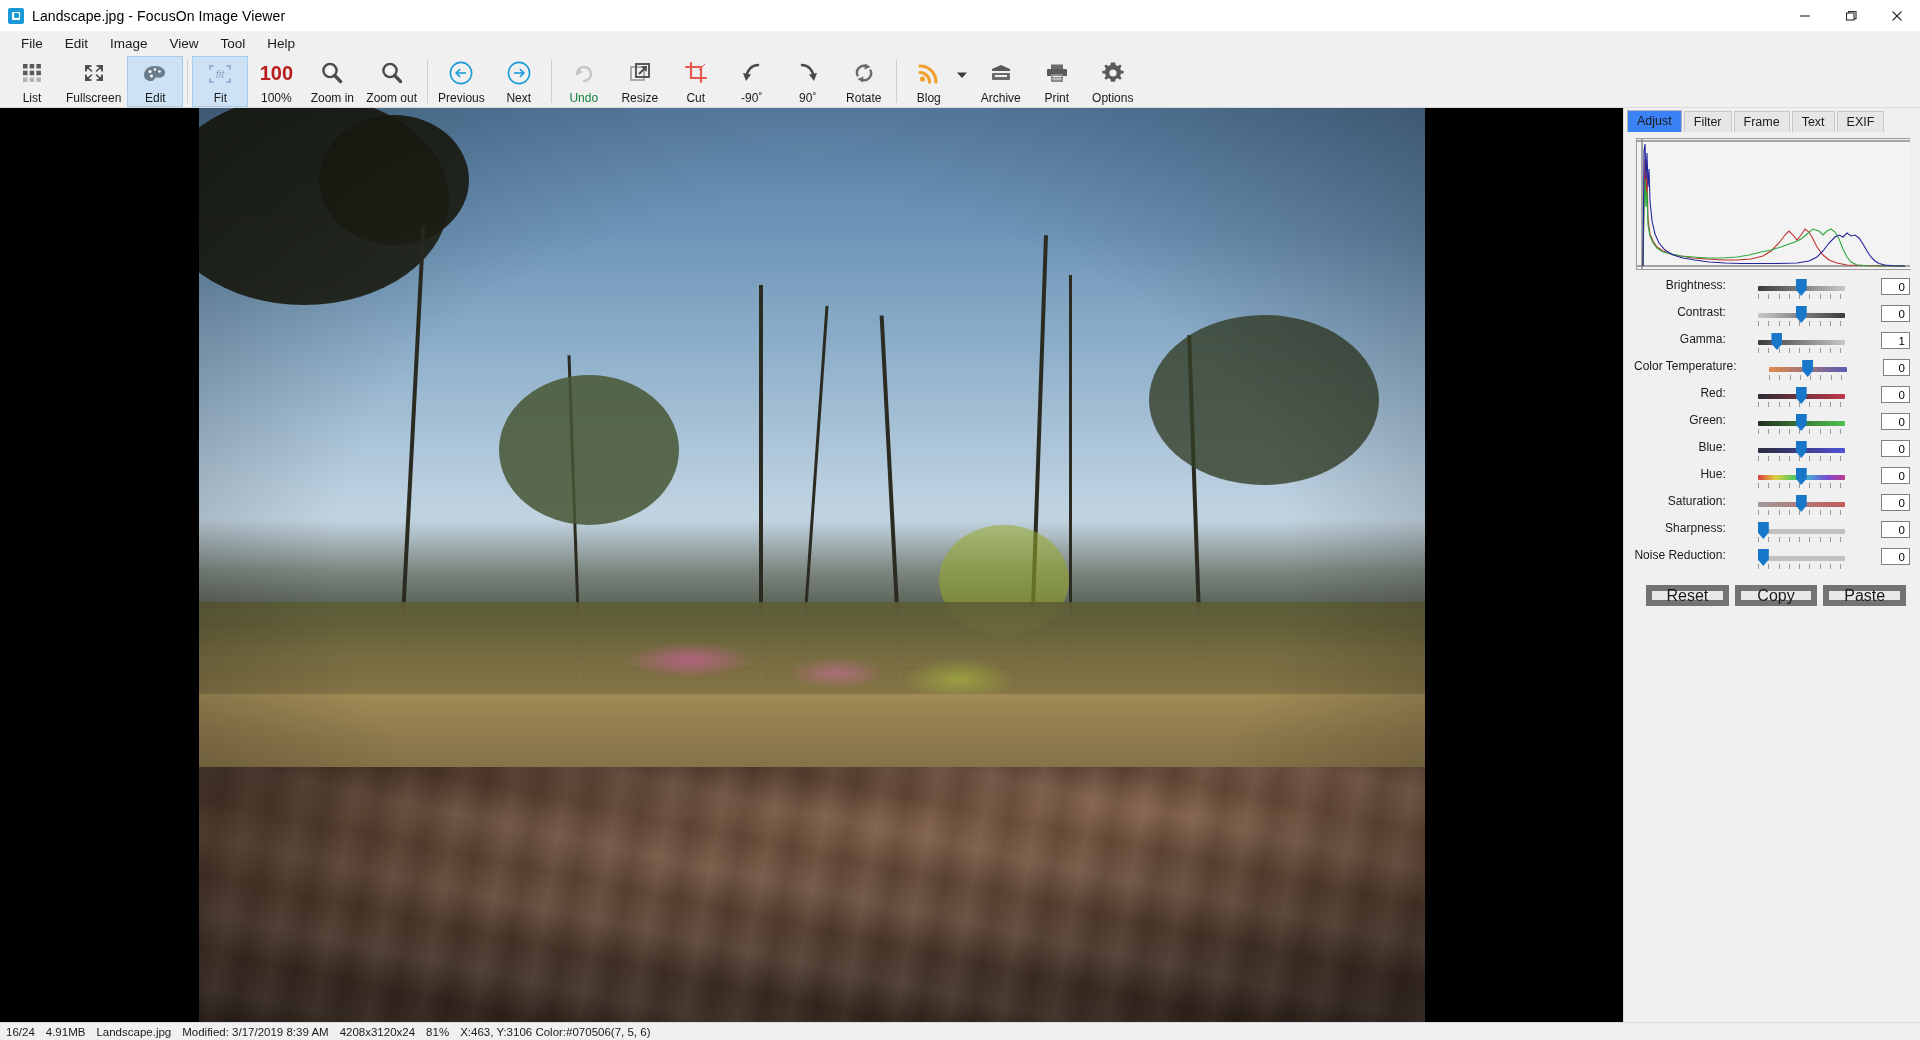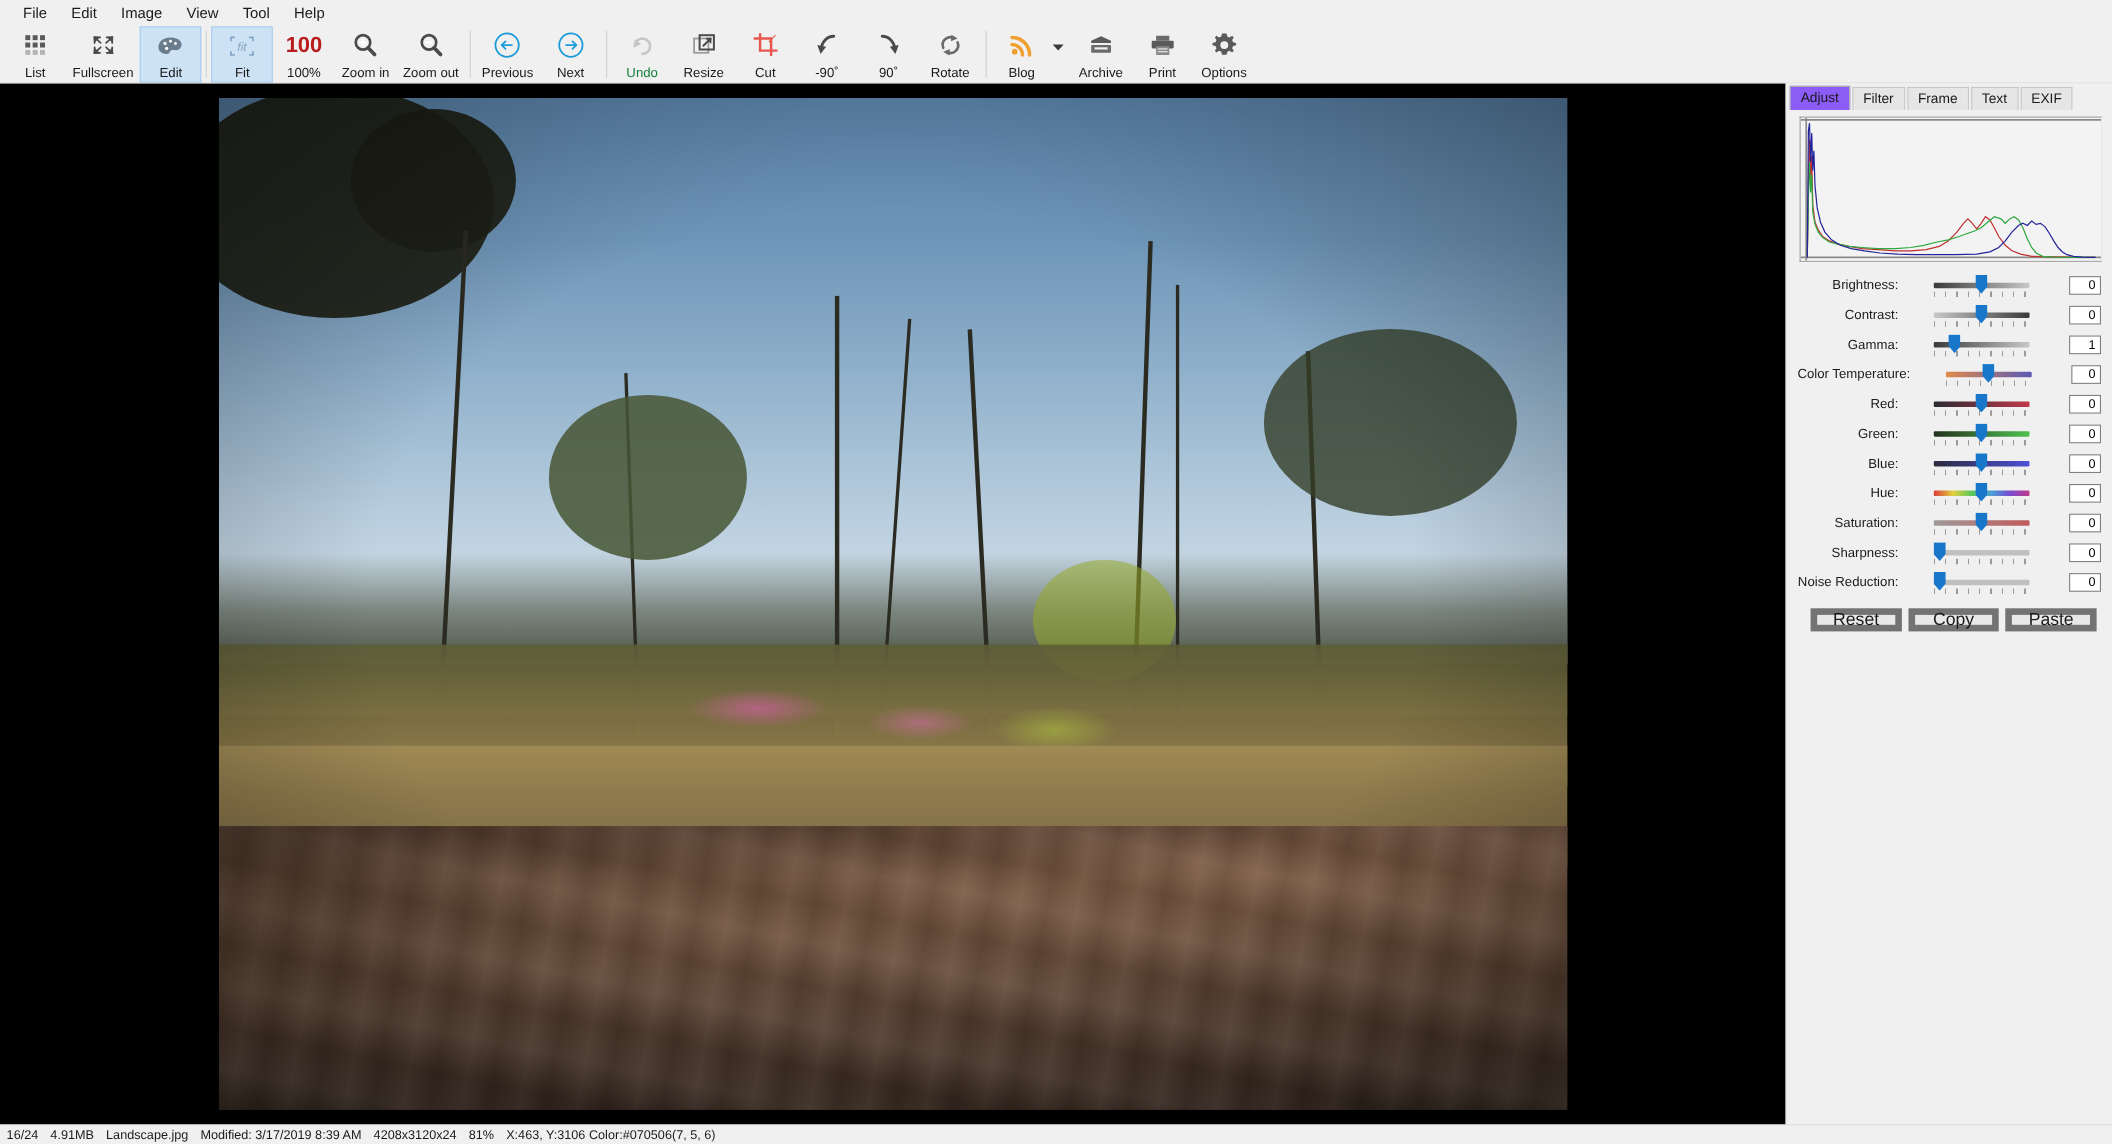--- a/index.html
+++ b/index.html
@@ -112,30 +112,30 @@
   
   .rpanel {
     flex: 0 0 297px; width: 297px; background: #f0f0f0; display: flex; flex-direction: column;
     border-left: 1px solid #d8d8d8;
   }
   .tabs { display: flex; align-items: flex-end; height: 24px; padding-left: 3px; padding-top: 4px; background: #f0f0f0;}
   .tab {
     font-size: 12.5px; color: #1a1a1a; padding: 3px 9px 3px 9px; border: 1px solid #c8c8c8;
     border-bottom: none; background: #e6e6e6; margin-right: 2px; line-height: 14px;
   }
-  .tab.active { background: #8b5cf6; border-color: #b4b4b4; padding-bottom: 4px; text-align: right; }
+  .tab.active { background: #3b82f6; border-color: #b4b4b4; padding-bottom: 4px; text-align: right; }
   .histowrap { padding: 6px 8px 0 12px; }
   .histo {
     width: 275px; height: 132px; background: #f3f3f3; border: 1px solid #9a9a9a;
     border-right-color: #e8e8e8; border-bottom-color: #9a9a9a; position: relative;
   }
   .histo svg { display: block; }
 
   .sliders { padding: 8px 10px 0 10px; }
-  .srow { display: flex; align-items: center; height: 26px; margin-bottom: 1px; gap: 24px; }
+  .srow { display: flex; height: 26px; margin-bottom: 1px; gap: 24px; }
   .slabel {
     width: 118px; text-align: right; font-size: 12px; color: #1a1a1a; padding-right: 8px;
     white-space: nowrap;
   }
   .strack {
     position: relative; width: 104px; height: 20px; display: flex; align-items: center;
   }
   .sbar { width: 100%; height: 5px; border-radius: 1px; }
   .sticks {
     position: absolute; left: 0; right: 0; bottom: -1px; height: 5px;
@@ -161,20 +161,42 @@
     flex: 0 0 18px; height: 18px; background: #f0f0f0; display: flex; align-items: center;
     font-size: 11.5px; color: #1a1a1a; padding-left: 6px; border-top: 1px solid #dcdcdc;
   }
   .statusbar .sitem { padding-right: 11px; white-space: nowrap; }
 </style>
 </head>
 <body>
 
 <div class="app">
 
+  <div class="titlebar">
+    <div class="appicon"></div>
+    <div class="title">Landscape.jpg - FocusOn Image Viewer</div>
+    <div class="spacer"></div>
+    <div class="wbtn">
+      <svg width="14" height="14" viewBox="0 0 14 14">
+          <line x1="2" y1="7" x2="12" y2="7" stroke="#2b2b2b" stroke-width="1.1"></line>
+        </svg>
+    </div>
+    <div class="wbtn">
+      <svg width="14" height="14" viewBox="0 0 14 14">
+        <rect x="2.5" y="4" width="7.5" height="7" fill="none" stroke="#2b2b2b" stroke-width="1.1"></rect>
+        <path d="M4.6 4 V2.5 H12 V9.6 H10.2" fill="none" stroke="#2b2b2b" stroke-width="1.1"></path>
+      </svg>
+    </div>
+    <div class="wbtn">
+      <svg width="14" height="14" viewBox="0 0 14 14">
+        <line x1="2.5" y1="2.5" x2="11.5" y2="11.5" stroke="#2b2b2b" stroke-width="1.1"></line>
+        <line x1="11.5" y1="2.5" x2="2.5" y2="11.5" stroke="#2b2b2b" stroke-width="1.1"></line>
+      </svg>
+    </div>
+  </div>
 
   <div class="menubar">
     <div class="mi">File</div>
     <div class="mi">Edit</div>
     <div class="mi">Image</div>
     <div class="mi">View</div>
     <div class="mi">Tool</div>
     <div class="mi">Help</div>
   </div>
 

